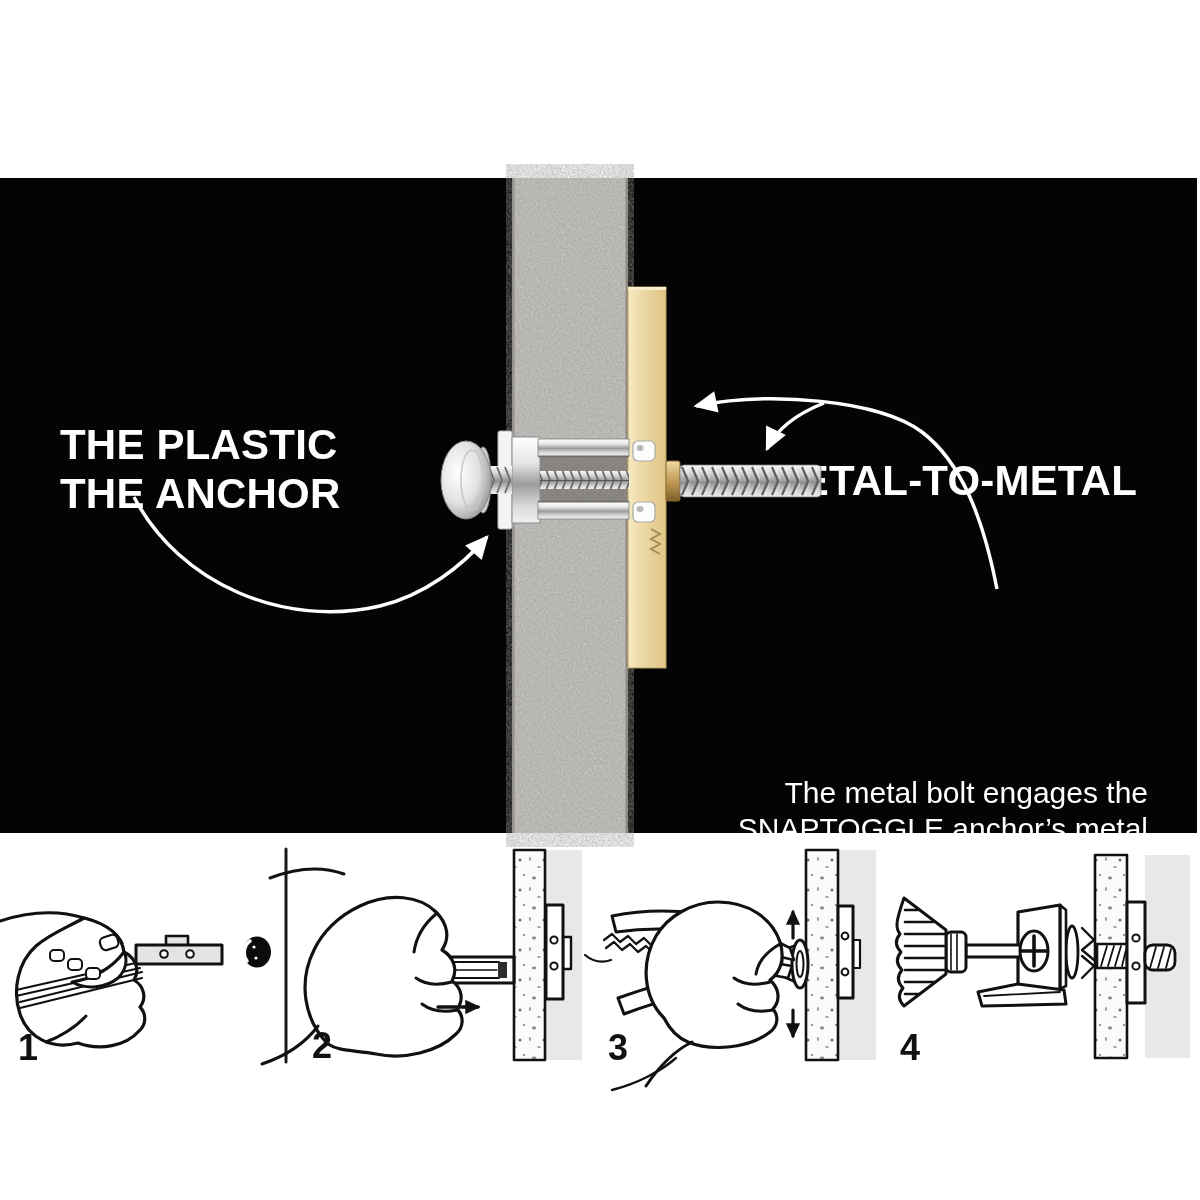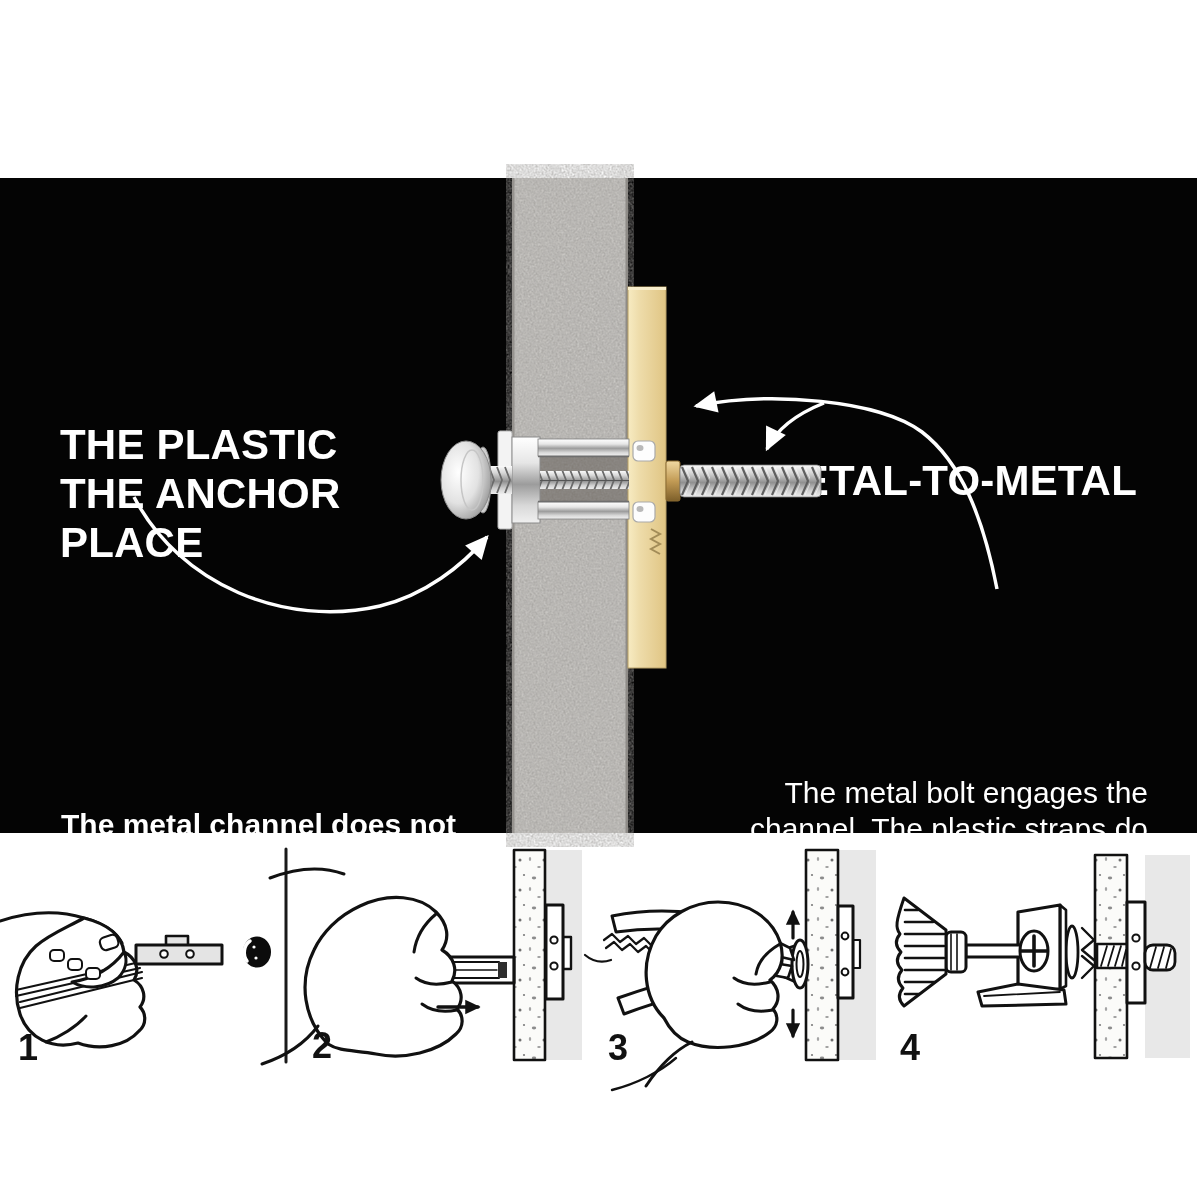--- a/index.html
+++ b/index.html
@@ -2,46 +2,46 @@
 <html><head>
 <meta charset="utf-8">
 <style>
   html,body{margin:0;padding:0;background:#ffffff;}
   .canvas{position:relative;width:1200px;height:1200px;background:#ffffff;overflow:hidden;
           font-family:"Liberation Sans", sans-serif;padding-left:44px;}
   .hero{position:absolute;left:0;top:178px;width:1197px;height:655px;background:#040404;}
   .hero-text{position:absolute;color:#ffffff;}
   .ltitle{left:60px;top:242px;font-size:42px;line-height:49px;font-weight:bold;letter-spacing:.2px;}
   .rtitle{right:60px;top:278px;font-size:42px;line-height:49px;font-weight:bold;text-align:right;letter-spacing:.2px;}
-  .lcap{left:61px;top:629px;font-size:30px;line-height:35.5px;font-weight:700;}
+  .lcap{left:61px;top:667px;font-size:30px;line-height:35.5px;font-weight:700;}
   .rcap{right:49px;top:597px;font-size:30px;line-height:36px;font-weight:400;text-align:right;}
   .art{position:absolute;left:0;top:0;width:1200px;height:1200px;pointer-events:none;}
   .stepnum{position:absolute;font-size:36px;font-weight:900;color:#111;line-height:1;}
   .n1{left:18px;top:1030px;} .n2{left:312px;top:1028px;} .n3{left:608px;top:1030px;} .n4{left:900px;top:1030px;}
 </style>
 </head>
 <body>
 
 <div class="canvas">
 
   <div class="hero">
     <div class="hero-text ltitle">
       <div>THE PLASTIC</div>
       <div>THE ANCHOR</div>
-      <div>PLACE</div>
     </div>
     <div class="hero-text rtitle">
       <div>METAL-TO-METAL</div>
     </div>
     <div class="hero-text lcap">
       <div>The metal channel does not</div>
       <div>fall behind the wall if the bolt is</div>
     </div>
     <div class="hero-text rcap">
       <div>The metal bolt engages the</div>
+      <div>SNAPTOGGLE anchor’s metal</div>
       <div>channel. The plastic straps do</div>
       <div>not bear any of fixture’s weight.</div>
     </div>
   </div>
 
   <svg class="art" viewBox="0 0 1200 1200">
     <defs>
       <linearGradient id="chromeV" x1="0" y1="0" x2="0" y2="1">
         <stop offset="0" stop-color="#ffffff"></stop>
           <stop offset="0.3" stop-color="#e6e6e6"></stop>

